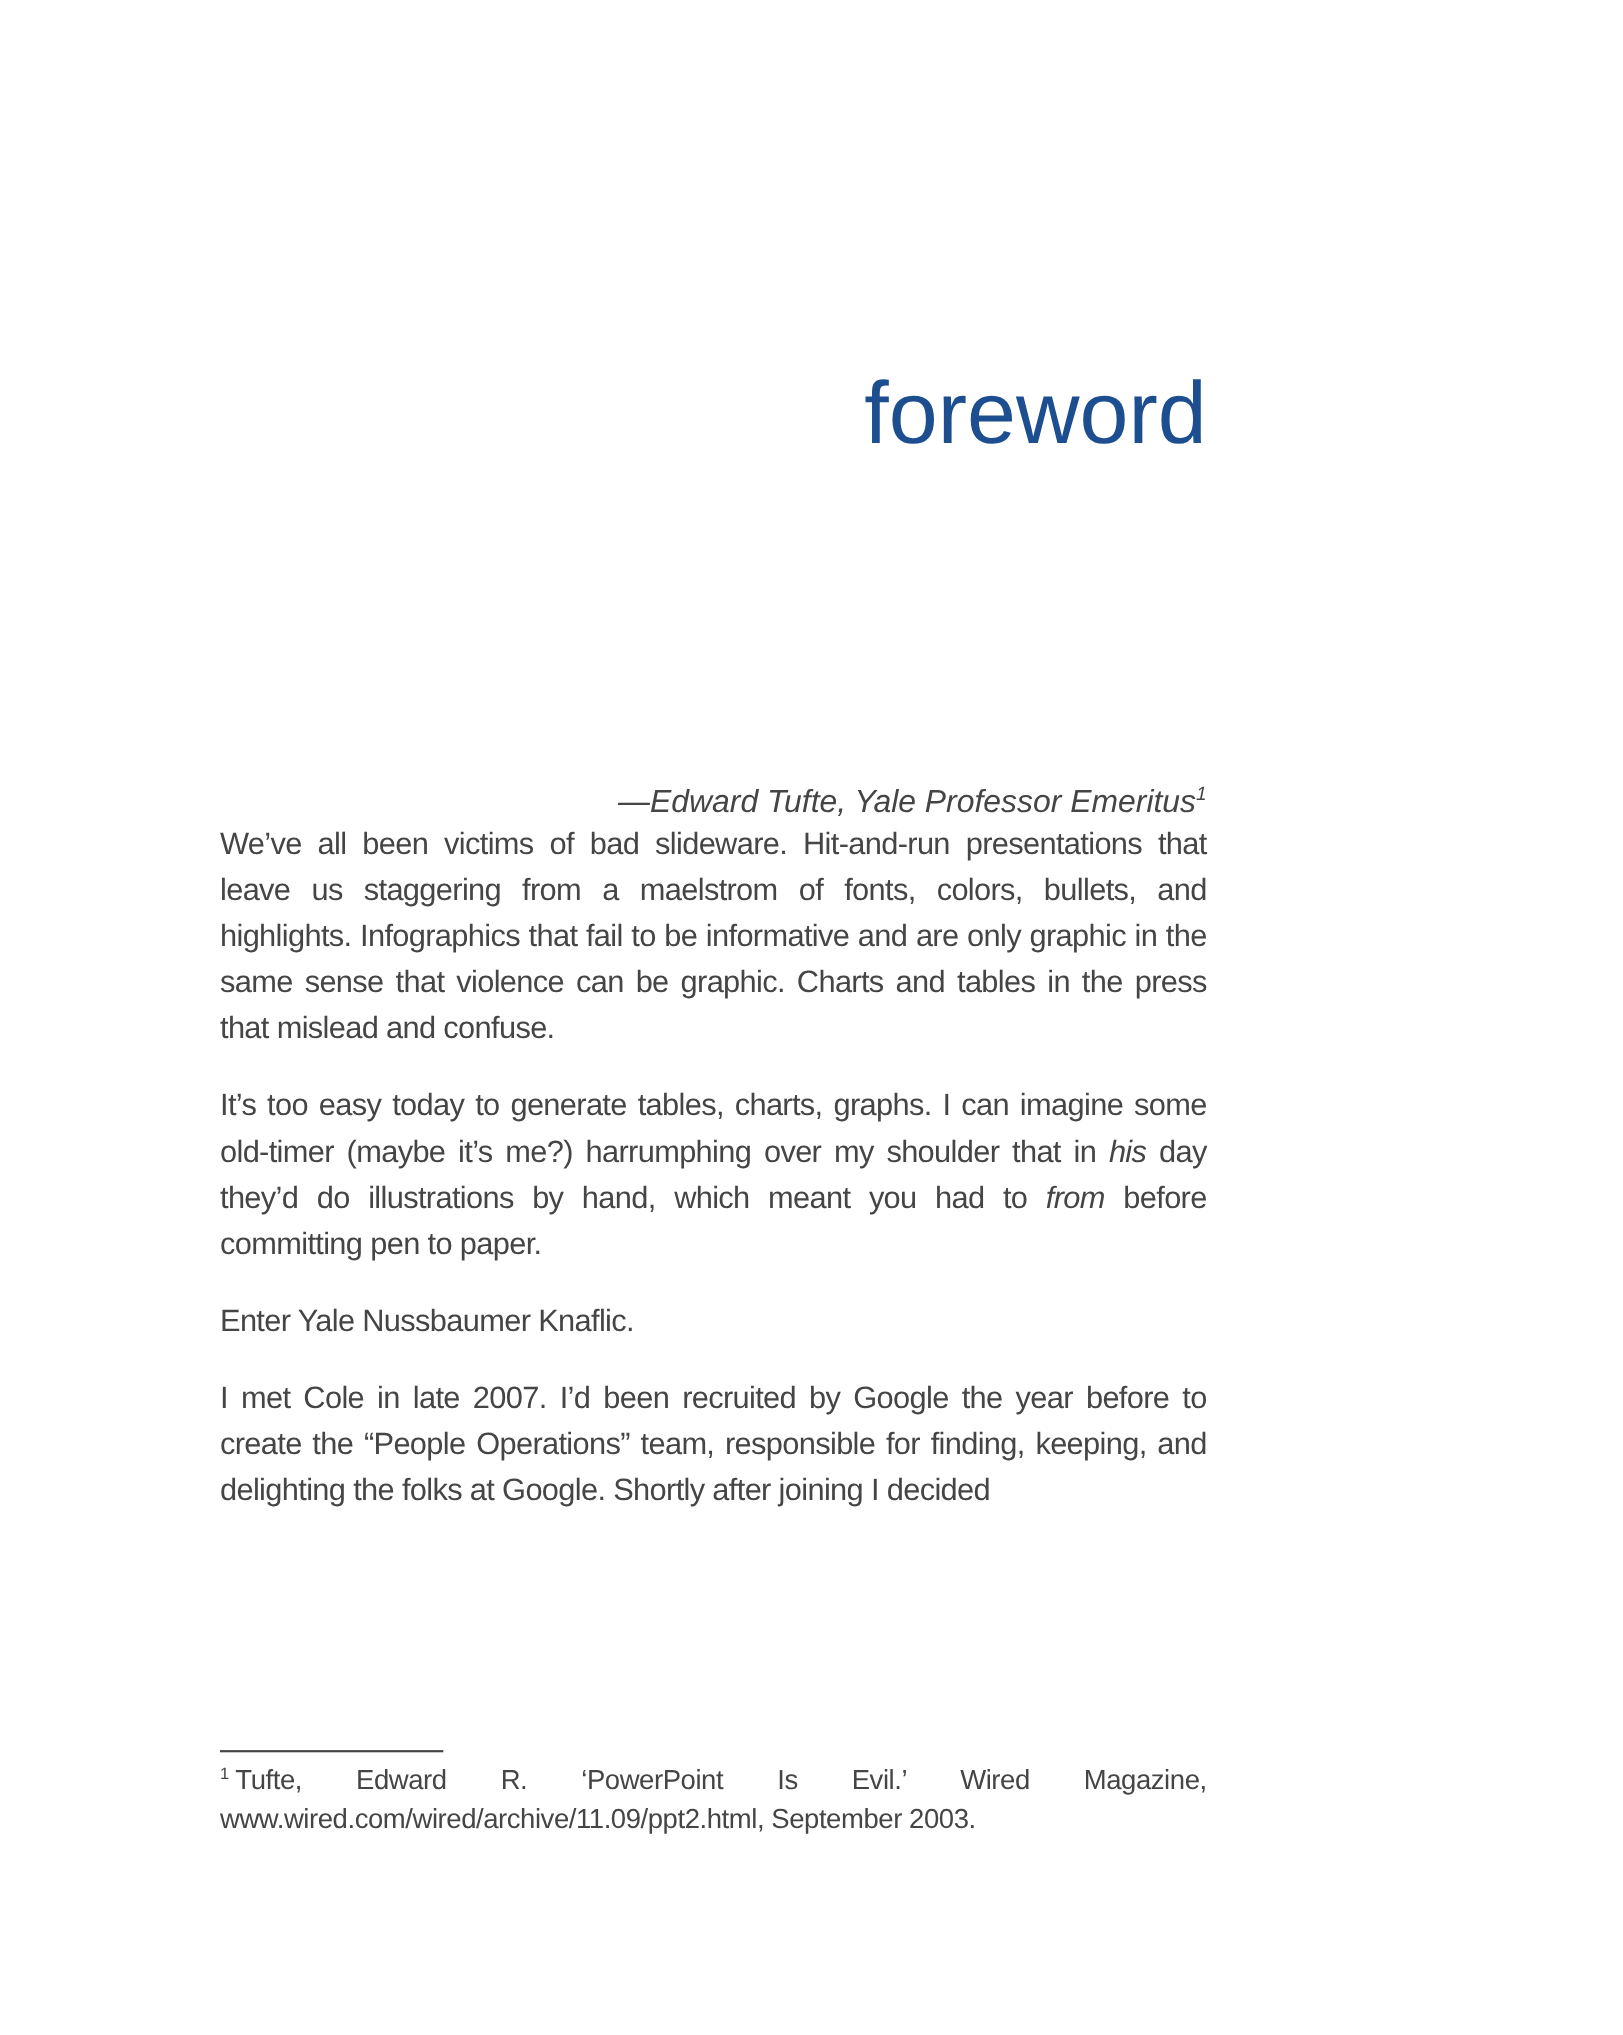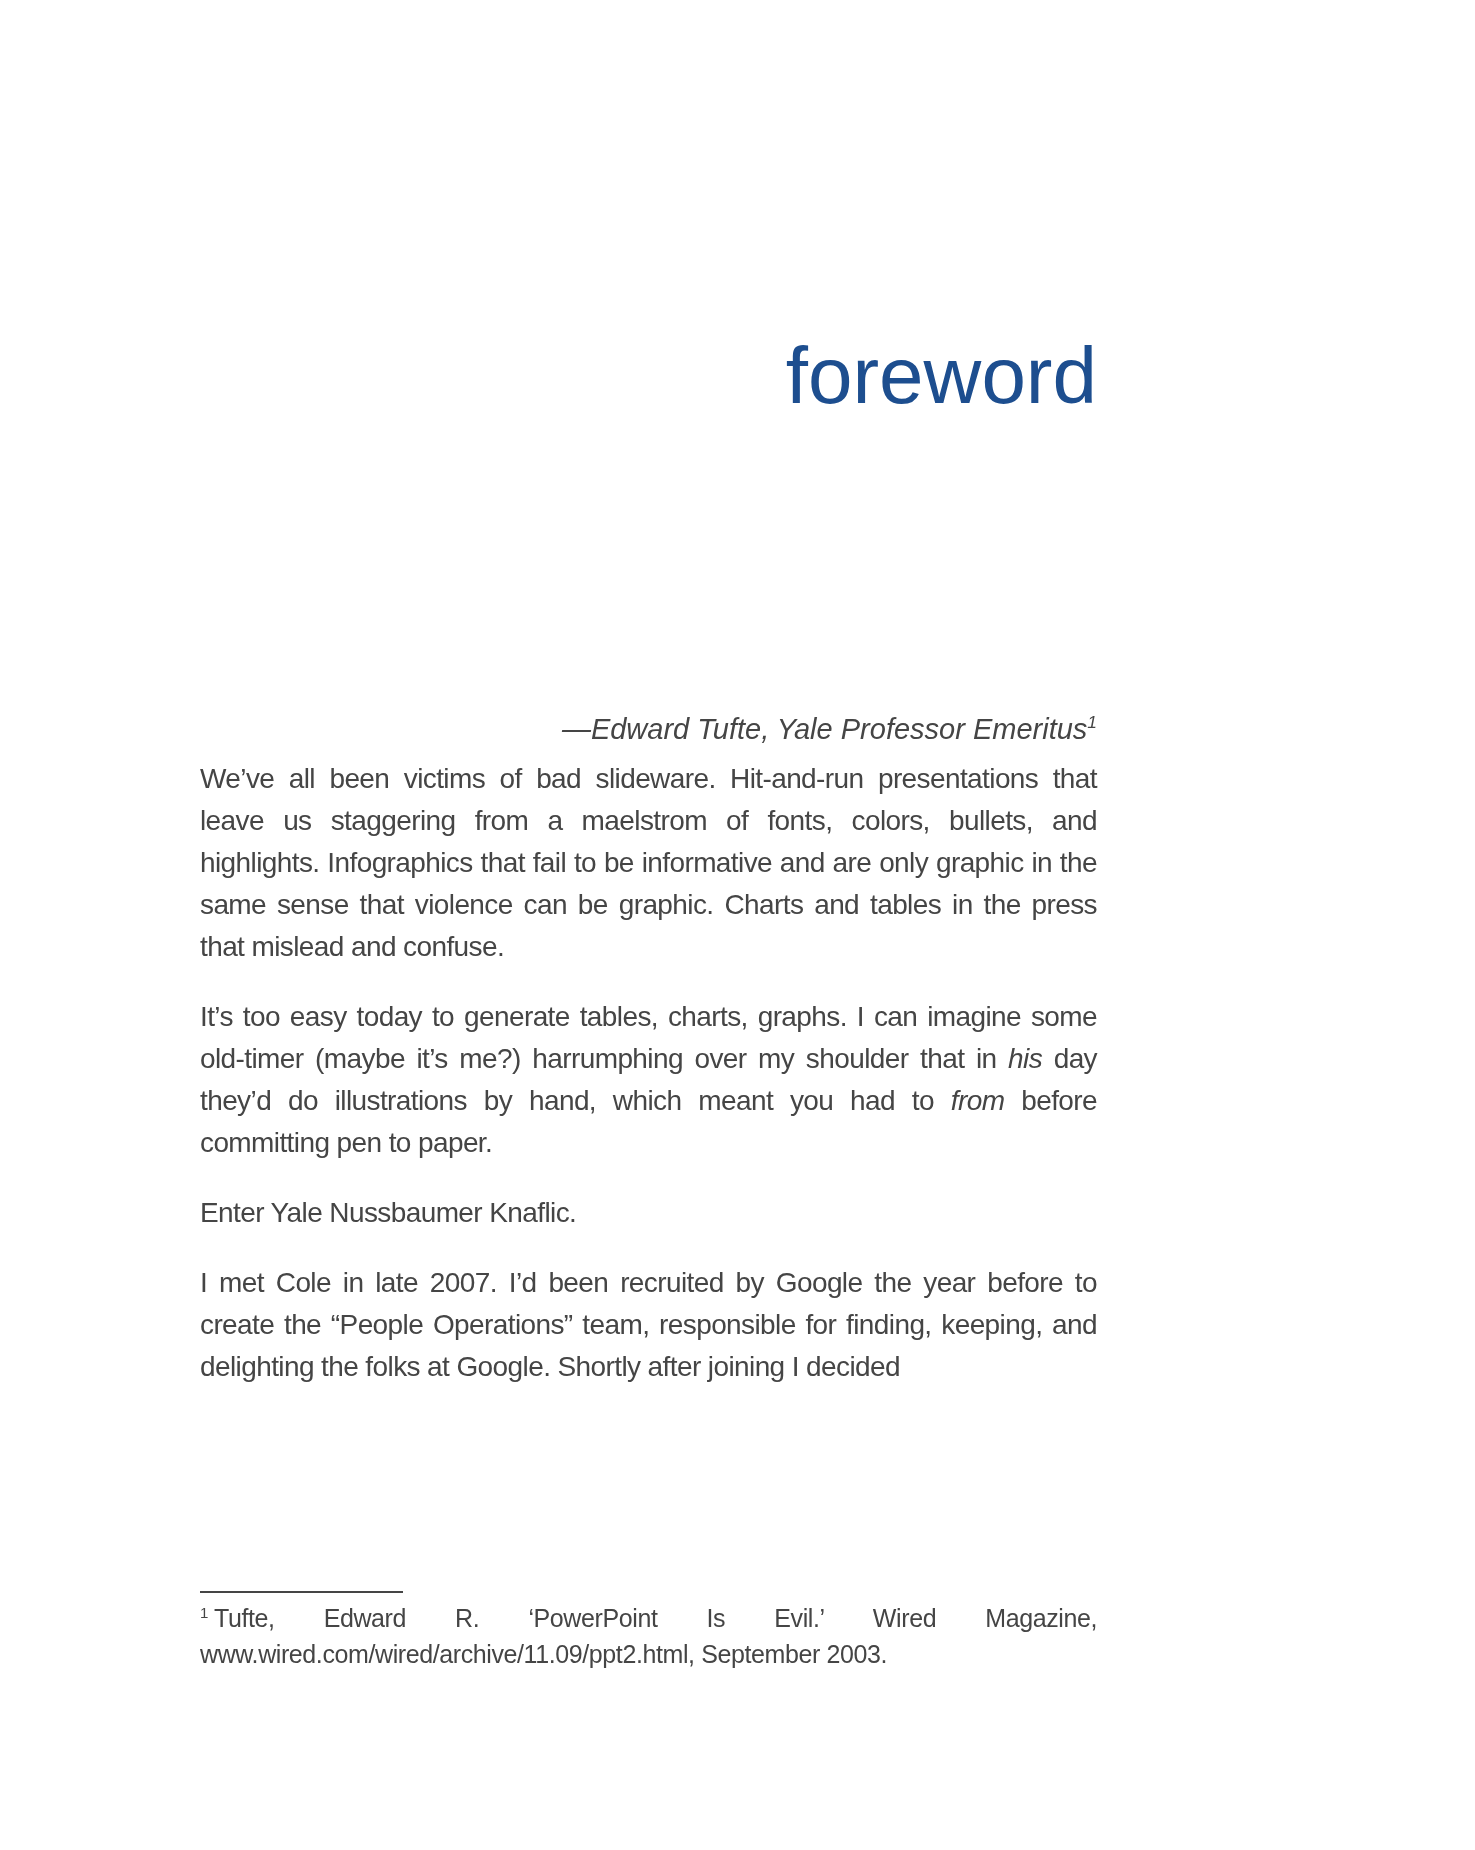--- a/index.html
+++ b/index.html
@@ -59,21 +59,21 @@
     color: #454545;
     margin-top: 44px;
   }
   .body-paragraphs {
     position: absolute;
     top: 742px;
     left: 0;
     right: 0;
   }
   .para {
-    margin: 16px 0 28px 0;
+    margin: 4px 0 28px 0;
     font-size: 28px;
     line-height: 42px;
     letter-spacing: -0.6px;
     text-align: justify;
     color: #454545;
   }
   .para em {
     font-style: italic;
   }
   sup.note-ref {

